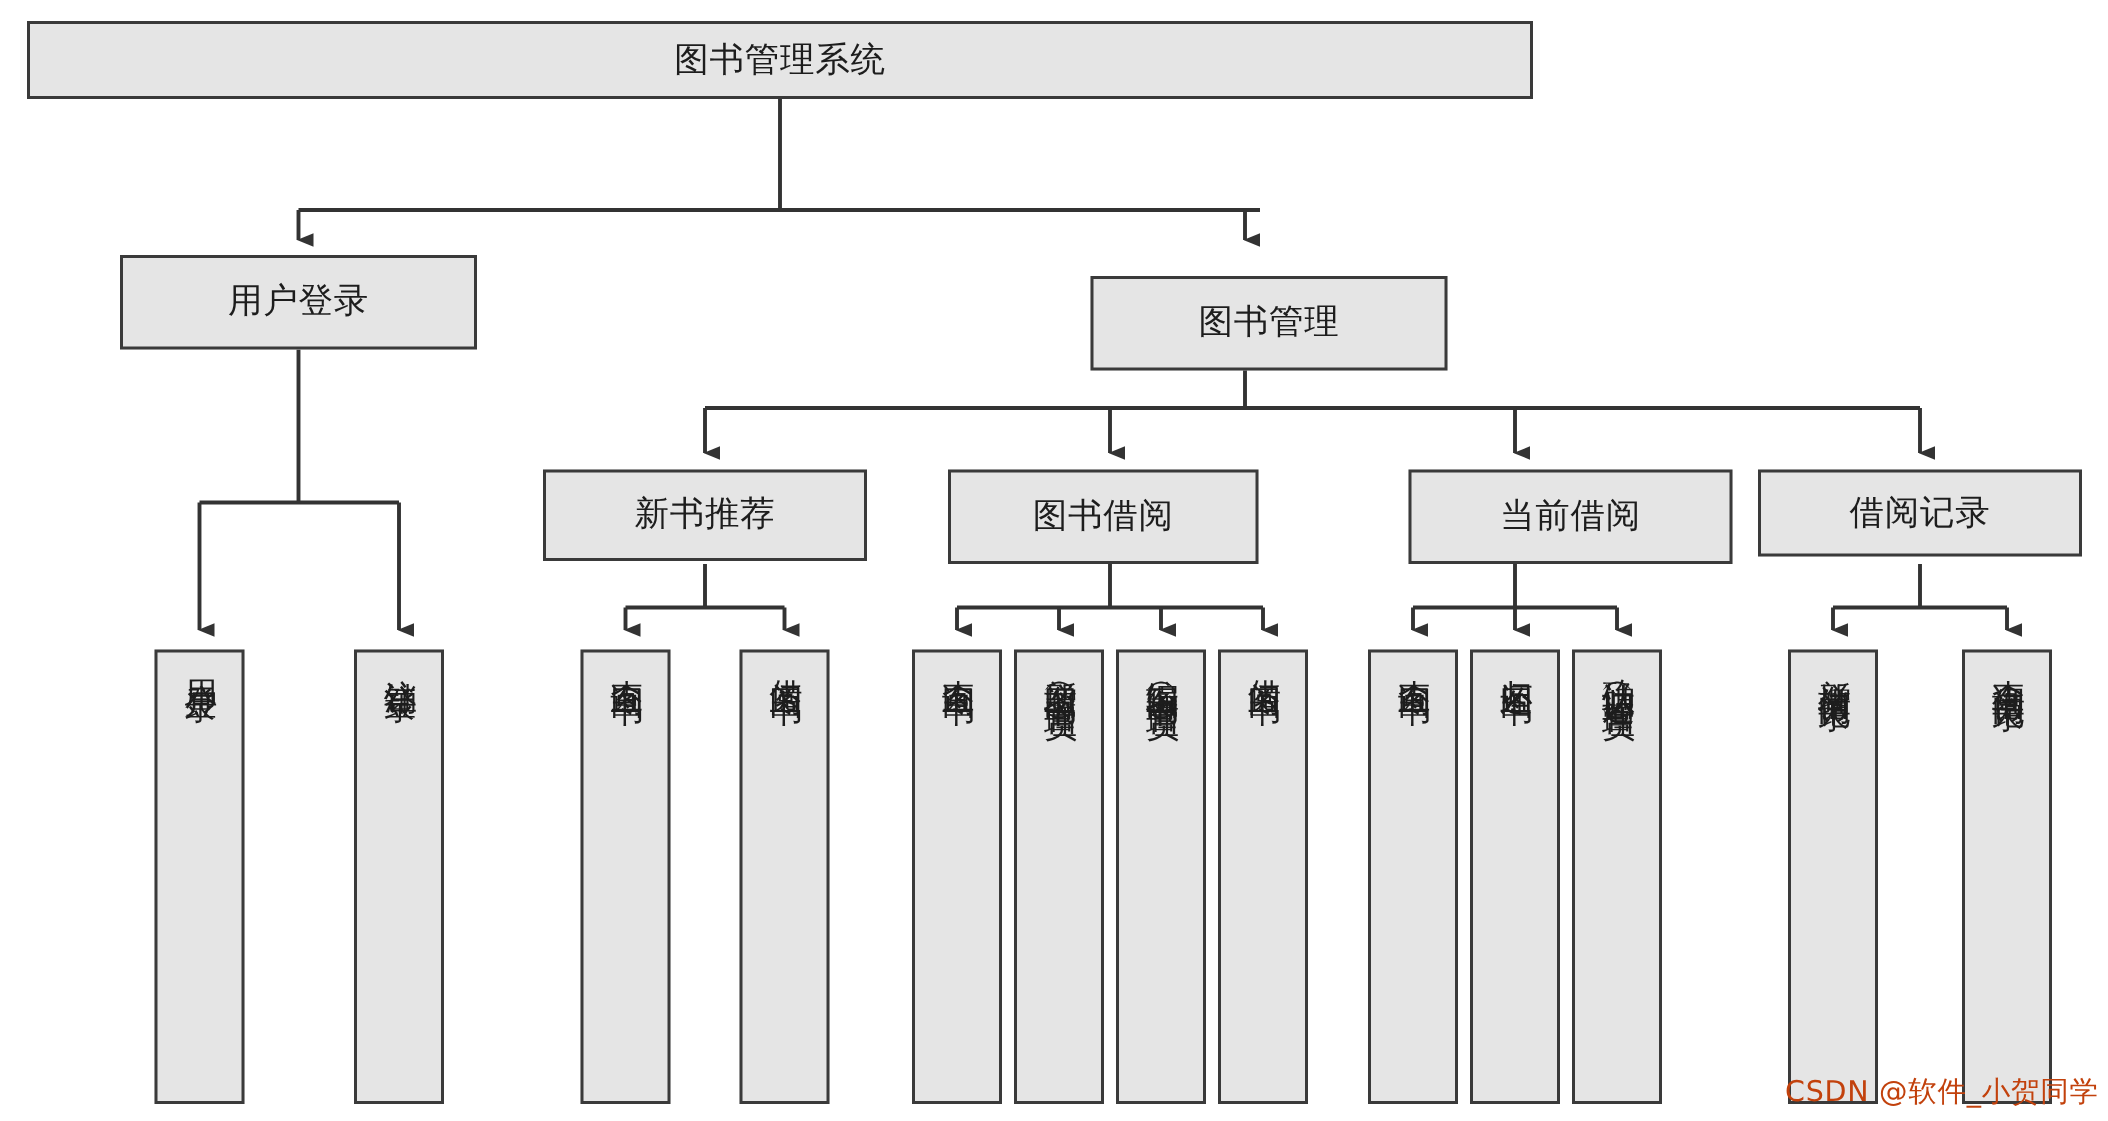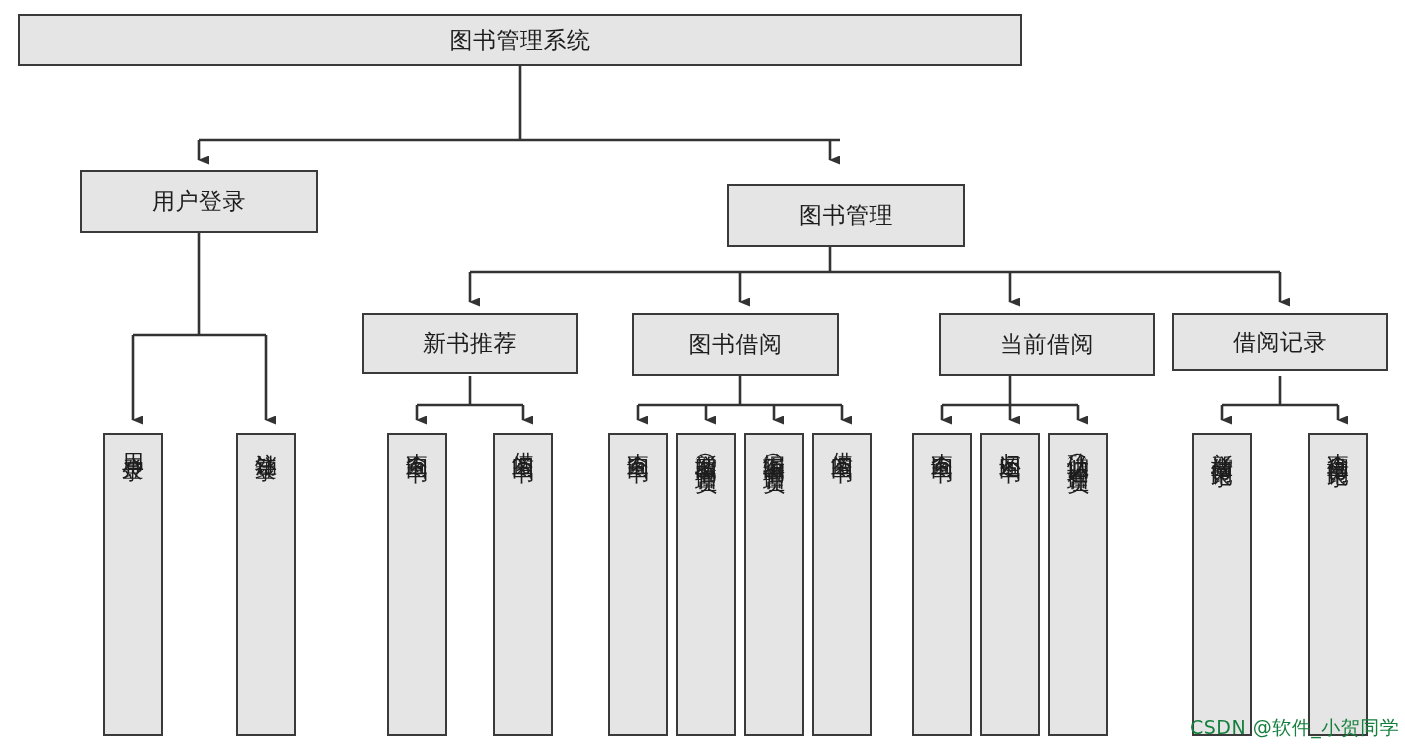--- a/index.html
+++ b/index.html
@@ -57,21 +57,21 @@
     text-orientation: upright;
     white-space: nowrap;
     font-size: 22px;
     letter-spacing: 3px;
     line-height: 1;
     display: block;
   }
   .watermark {
     position: absolute;
     font-size: 19px;
-    color: #15803d;
+    color: #c2410c;
     white-space: nowrap;
     letter-spacing: 0.5px;
   }
 </style>
 </head>
 <body>
 
 <div id="diagram-root">
 
   <svg id="edges-layer" width="1405" height="747" viewBox="0 0 1405 747" xmlns="http://www.w3.org/2000/svg">

